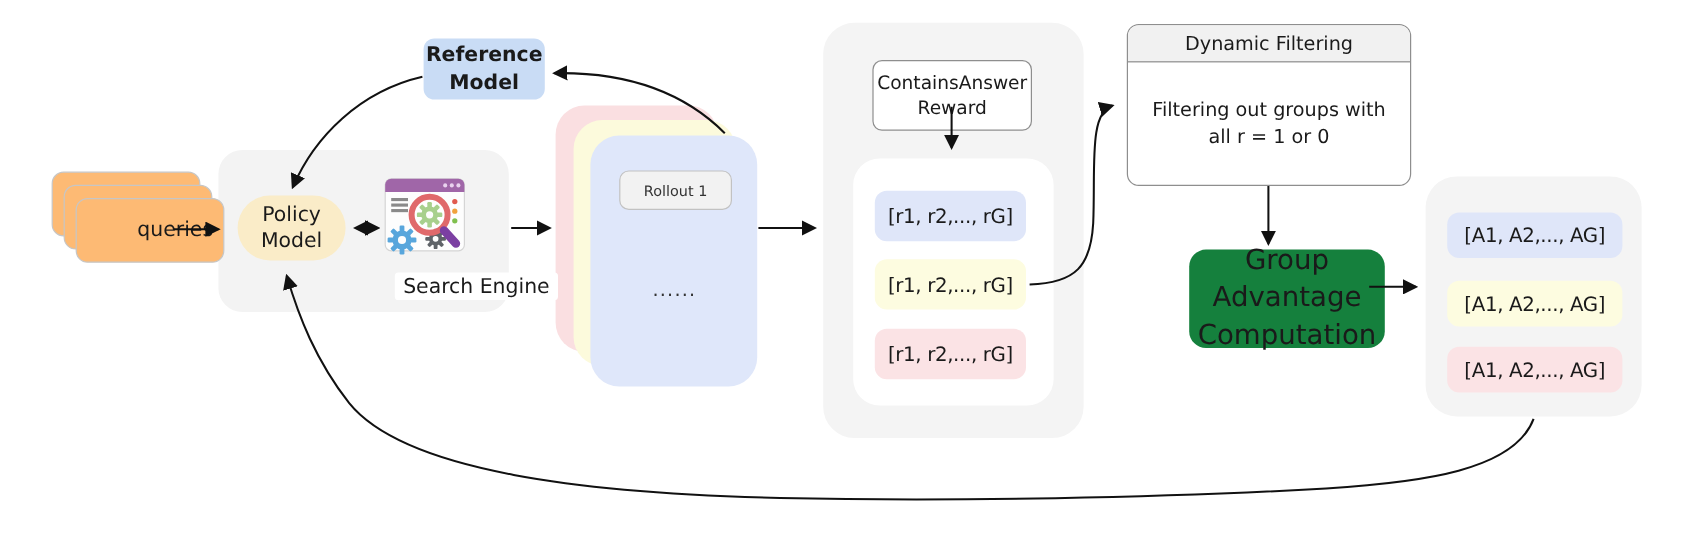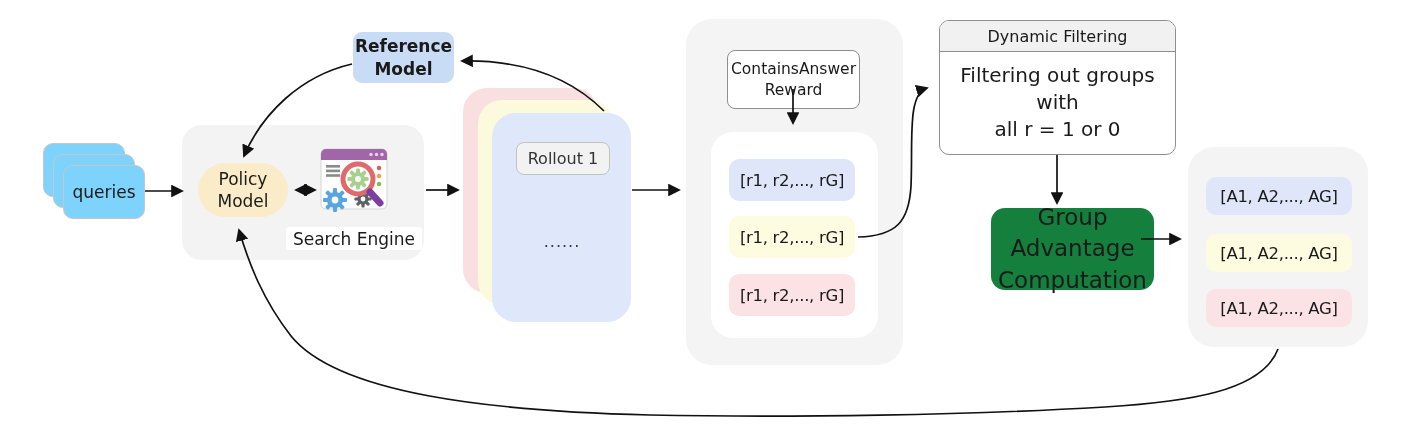--- a/index.html
+++ b/index.html
@@ -3,45 +3,45 @@
 <meta charset="utf-8">
 <style>
   html,body{margin:0;padding:0;background:#fff;}
   .canvas{position:relative;width:1413px;height:446px;background:#ffffff;overflow:hidden;
           font-family:"DejaVu Sans",sans-serif;color:#1a1a1a;}
   .abs{position:absolute;}
   .ctr{display:flex;align-items:center;justify-content:center;text-align:center;white-space:pre-line;}
   
   .group-box{background:#F3F3F3;border-radius:24px;z-index:1;}
   
-  .qcard{background:#7dd3fc;border:1.5px solid #C6C6C6;border-radius:10px;z-index:2;}
+  .qcard{background:#fdba74;border:1.5px solid #C6C6C6;border-radius:10px;z-index:2;padding-left:42px;}
   
   .policy{background:#FAECC8;border-radius:9px;z-index:3;font-size:17px;line-height:1.3;}
   .reference{background:#C9DCF5;border-radius:9px;z-index:3;font-size:17px;line-height:1.3;font-weight:bold;}
   
   .card-pink{background:#FADFE1;border-radius:24px;z-index:1;}
   .card-yellow{background:#FCFADC;border-radius:24px;z-index:2;}
   .card-blue{background:#DFE7FA;border-radius:24px;z-index:3;}
   .rollout-item{background:#F2F2F2;border:1px solid #C2C2C2;border-radius:8px;z-index:4;
-                font-size:16px;color:#333;}
+                font-size:12px;color:#333;}
   .dots{z-index:4;font-size:16px;color:#333;letter-spacing:1px;}
   
   .white-inner{background:#ffffff;border-radius:22px;z-index:2;}
   .reward-header{background:#ffffff;border:1px solid #8E8E8E;border-radius:8px;z-index:3;
                  font-size:15.5px;line-height:1.35;}
   .pill{border-radius:10px;z-index:4;font-size:16.5px;letter-spacing:-0.3px;}
   .pill-blue{background:#DFE6F9;}
   .pill-yellow{background:#FDFCE0;}
   .pill-pink{background:#FBE3E5;}
   
   .filter-box{background:#ffffff;border:1px solid #8E8E8E;border-radius:10px;z-index:3;overflow:hidden;}
   .filter-header{background:#F1F1F1;border-bottom:1px solid #8E8E8E;font-size:16px;height:30px;}
-  .filter-body{font-size:20px;line-height:1.35;}
+  .filter-body{font-size:16px;line-height:1.35;}
   .advantage{background:#15803d;border-radius:14px;z-index:3;font-size:23px;line-height:1.35;margin-left:14px;}
-  .search-label{background:#ffffff;border-radius:3px;z-index:4;font-size:17px;}
+  .search-label{background:#ffffff;border-radius:3px;z-index:4;font-size:17px;margin-left:43px;}
   .queries-label{font-size:17px;}
   .arrows{position:absolute;left:0;top:0;z-index:6;pointer-events:none;}
 </style>
 </head>
 <body>
 
 <div class="canvas">
 
   <div class="abs qcard" style="left:43px;top:143px;width:80px;height:52px;"></div>
   <div class="abs qcard" style="left:53px;top:154px;width:80px;height:52px;"></div>

